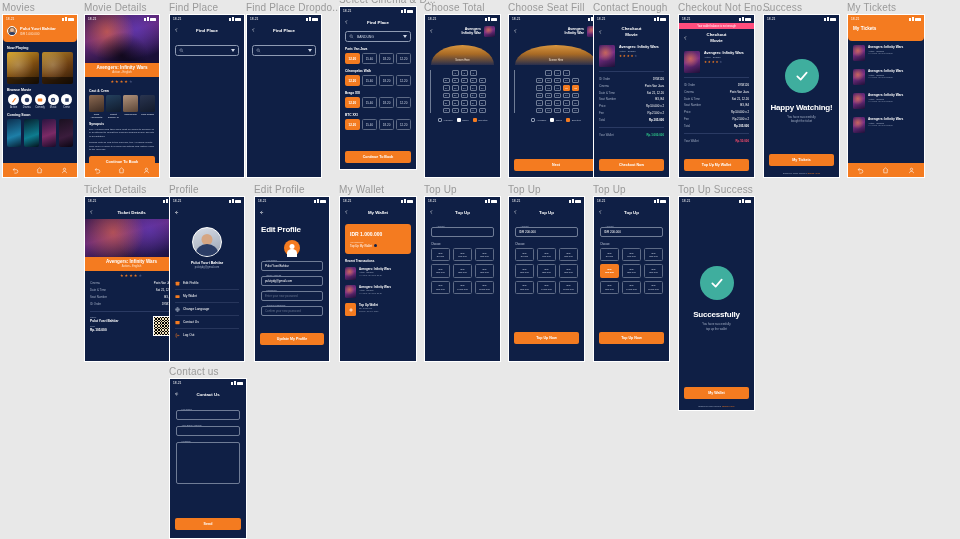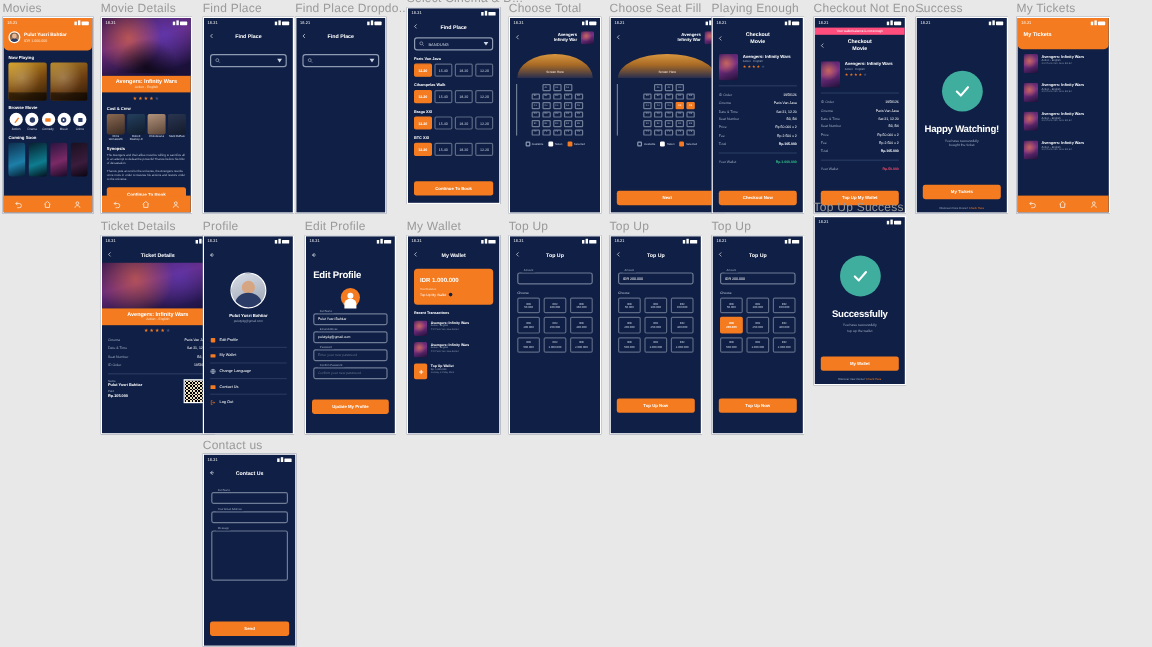--- a/index.html
+++ b/index.html
@@ -825,21 +825,21 @@
         <span class="lg">
             <b class="se"></b>
             <span>Selected</span>
           </span>
       </div>
       <div class="btn-bottom">Next</div>
     </div>
   </div>
 
   <div class="frame" style="left:593px;top:14px;width:77px;height:164px">
-    <div class="frame-label">Playing Enough</div>
+    <div class="frame-label">Contact Enough</div>
     <div class="phone">
       <div class="status">
         <span>18.21</span>
         <span class="sig">
             <i></i>
             <i style="height:4px"></i>
             <span class="batt"></span>
           </span>
       </div>
       <div class="appbar" style="height:18px;flex-direction:column;justify-content:center;line-height:1.3">
@@ -1406,21 +1406,21 @@
         <div class="denom"><span>IDR</span><br><span>250.000</span></div>
         <div class="denom"><span>IDR</span><br><span>300.000</span></div>
         <div class="denom"><span>IDR</span><br><span>500.000</span></div>
         <div class="denom"><span>IDR</span><br><span>1.000.000</span></div>
         <div class="denom"><span>IDR</span><br><span>2.000.000</span></div>
       </div>
       <div class="btn-bottom" style="bottom:17px">Top Up Now</div>
     </div>
   </div>
 
-  <div class="frame" style="left:678px;top:180px;width:77px;height:141px">
+  <div class="frame" style="left:678px;top:196px;width:77px;height:215px">
     <div class="frame-label">Top Up Success</div>
     <div class="phone">
       <div class="status">
         <span>18.21</span>
         <span class="sig">
             <i></i>
             <i style="height:4px"></i>
             <span class="batt"></span>
           </span>
       </div>

